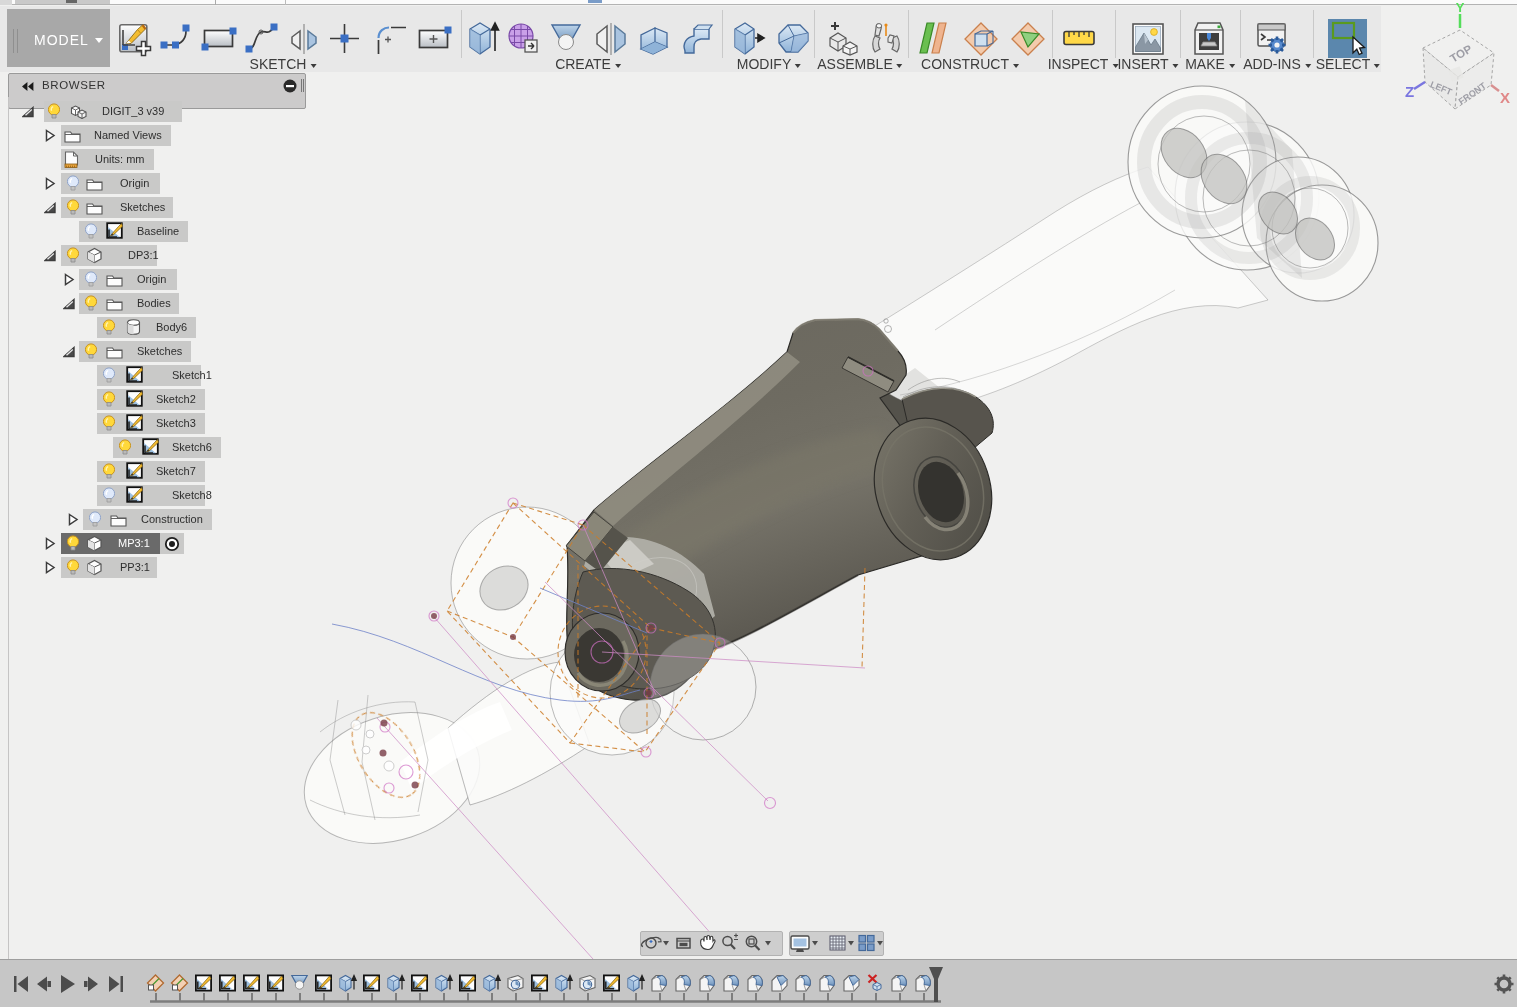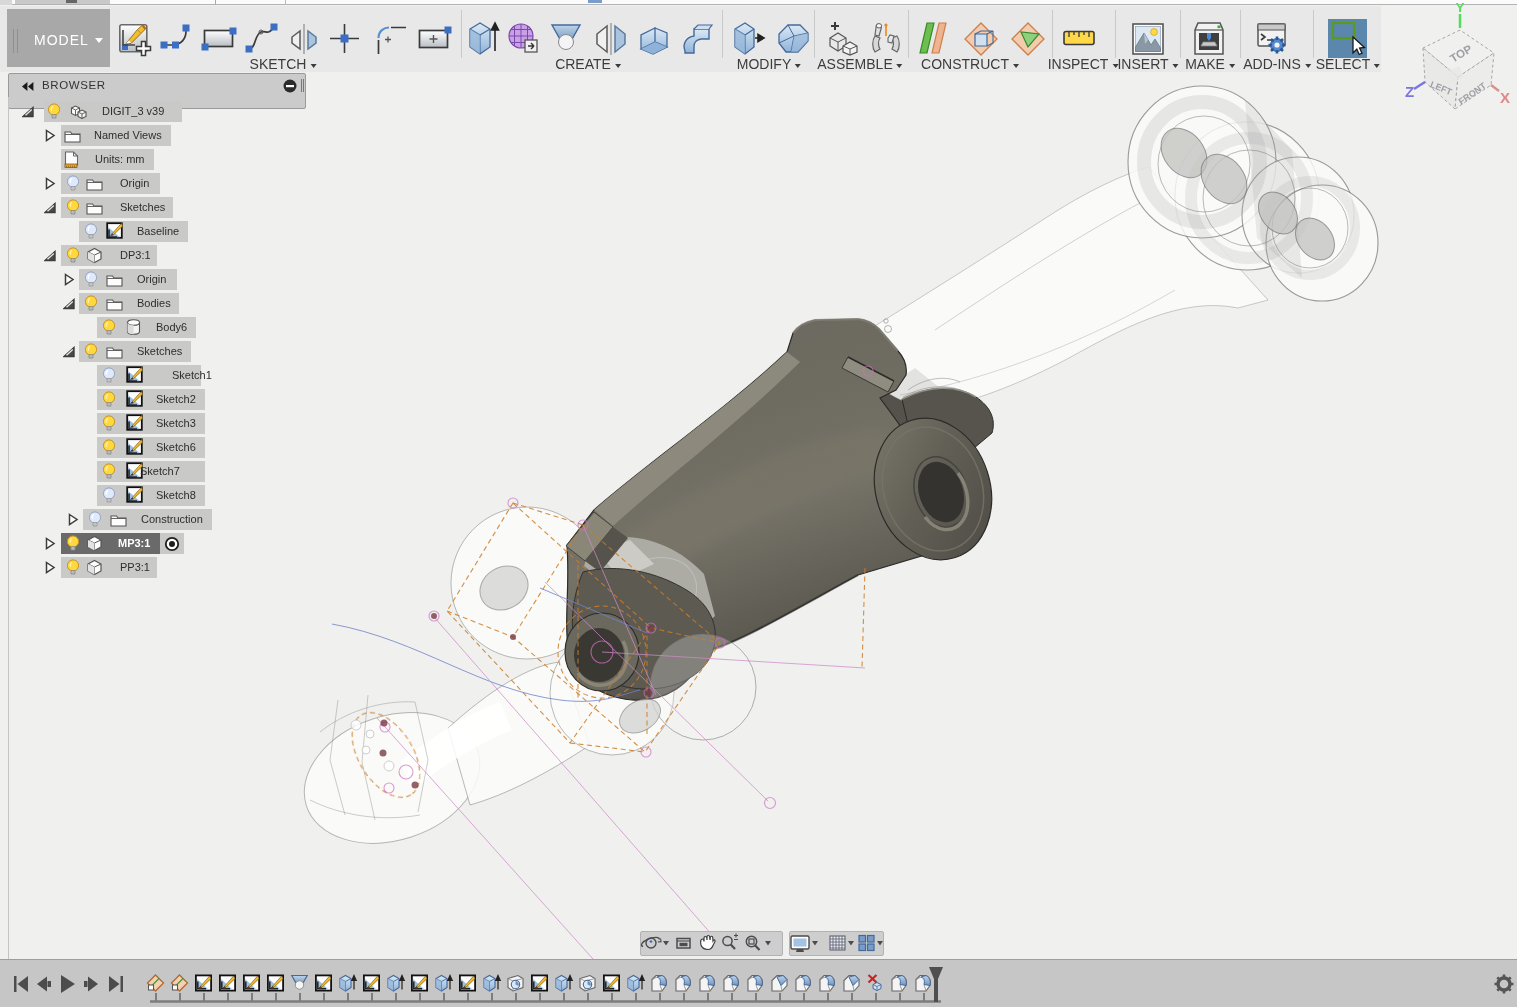--- a/index.html
+++ b/index.html
@@ -632,21 +632,21 @@
       <svg width="12" height="12" style="position:absolute;left:44px;top:5px">
         <path d="M 1,10.5 L 11,10.5 L 11,1.5 Z" fill="#4a4a4a" stroke="#3d3d3d" stroke-width="1.4"></path>
         <path d="M 3.5,9.3 L 9.8,3.6" stroke="#e8e8e8" stroke-width="1.3"></path>
       </svg>
       <svg width="12" height="17" style="position:absolute;left:67px;top:2px">
         <use href="#bulbY"></use>
       </svg>
       <svg width="17" height="17" style="position:absolute;left:86px;top:2px">
         <use href="#icoCube"></use>
       </svg>
-      <span class="tlabel" style="left:120px;color:#2e2e2e">DP3:1</span>
+      <span class="tlabel" style="left:128px;color:#2e2e2e">DP3:1</span>
     </div>
 <div class="trow" style="left:0;top:269px;width:320px">
       <div class="band" style="left:79px;width:98px"></div>
       <svg width="12" height="13" style="position:absolute;left:63px;top:4px">
         <path d="M 2.5,1.5 L 10,6.5 L 2.5,11.5 Z" fill="#fff" stroke="#3d3d3d" stroke-width="1.5"></path>
       </svg>
       <svg width="12" height="17" style="position:absolute;left:85px;top:2px">
         <use href="#bulbW"></use>
       </svg>
       <svg width="17" height="14" style="position:absolute;left:106px;top:4px">
@@ -715,49 +715,49 @@
 <div class="trow" style="left:0;top:413px;width:320px">
       <div class="band" style="left:97px;width:108px"></div>
       <svg width="12" height="17" style="position:absolute;left:103px;top:2px">
         <use href="#bulbY"></use>
       </svg>
       <svg width="18" height="18" style="position:absolute;left:126px;top:1px">
         <use href="#icoSketch"></use>
       </svg>
       <span class="tlabel" style="left:156px;color:#2e2e2e">Sketch3</span>
     </div>
-<div class="trow" style="left:0;top:437px;width:320px">
+<div class="trow" style="left:16px;top:437px;width:320px">
       <div class="band" style="left:97px;width:108px"></div>
       <svg width="12" height="17" style="position:absolute;left:103px;top:2px">
         <use href="#bulbY"></use>
       </svg>
       <svg width="18" height="18" style="position:absolute;left:126px;top:1px">
         <use href="#icoSketch"></use>
       </svg>
       <span class="tlabel" style="left:156px;color:#2e2e2e">Sketch6</span>
     </div>
 <div class="trow" style="left:0;top:461px;width:320px">
       <div class="band" style="left:97px;width:108px"></div>
       <svg width="12" height="17" style="position:absolute;left:103px;top:2px">
         <use href="#bulbY"></use>
       </svg>
       <svg width="18" height="18" style="position:absolute;left:126px;top:1px">
         <use href="#icoSketch"></use>
       </svg>
-      <span class="tlabel" style="left:140px;color:#2e2e2e">Sketch7</span>
+      <span class="tlabel" style="left:156px;color:#2e2e2e">Sketch7</span>
     </div>
 <div class="trow" style="left:0;top:485px;width:320px">
       <div class="band" style="left:97px;width:108px"></div>
       <svg width="12" height="17" style="position:absolute;left:103px;top:2px">
         <use href="#bulbW"></use>
       </svg>
       <svg width="18" height="18" style="position:absolute;left:126px;top:1px">
         <use href="#icoSketch"></use>
       </svg>
-      <span class="tlabel" style="left:156px;color:#2e2e2e">Sketch8</span>
+      <span class="tlabel" style="left:172px;color:#2e2e2e">Sketch8</span>
     </div>
 <div class="trow" style="left:4px;top:509px;width:320px">
       <div class="band" style="left:79px;width:129px"></div>
       <svg width="12" height="13" style="position:absolute;left:63px;top:4px">
         <path d="M 2.5,1.5 L 10,6.5 L 2.5,11.5 Z" fill="#fff" stroke="#3d3d3d" stroke-width="1.5"></path>
       </svg>
       <svg width="12" height="17" style="position:absolute;left:85px;top:2px">
         <use href="#bulbW"></use>
       </svg>
       <svg width="17" height="14" style="position:absolute;left:106px;top:4px">
@@ -770,21 +770,21 @@
       <div class="band" style="left:61px;width:99px;background:#6a6a6a"></div>
       <svg width="12" height="13" style="position:absolute;left:44px;top:4px">
         <path d="M 2.5,1.5 L 10,6.5 L 2.5,11.5 Z" fill="#fff" stroke="#3d3d3d" stroke-width="1.5"></path>
       </svg>
       <svg width="12" height="17" style="position:absolute;left:67px;top:2px">
         <use href="#bulbY"></use>
       </svg>
       <svg width="17" height="17" style="position:absolute;left:86px;top:2px">
         <use href="#icoCube"></use>
       </svg>
-      <span class="tlabel" style="left:118px;color:#fff;font-weight:bold">MP3:1</span>
+      <span class="tlabel" style="left:118px;color:#fff;font-weight:normal">MP3:1</span>
       <svg width="16" height="16" style="position:absolute;left:164px;top:3px">
         <circle cx="8" cy="8" r="6.2" fill="#fff" stroke="#1e1e1e" stroke-width="1.8"></circle>
         <circle cx="8" cy="8" r="3" fill="#1e1e1e"></circle>
       </svg>
     </div>
 <div class="trow" style="left:0;top:557px;width:320px">
       <div class="band" style="left:61px;width:96px"></div>
       <svg width="12" height="13" style="position:absolute;left:44px;top:4px">
         <path d="M 2.5,1.5 L 10,6.5 L 2.5,11.5 Z" fill="#fff" stroke="#3d3d3d" stroke-width="1.5"></path>
       </svg>

